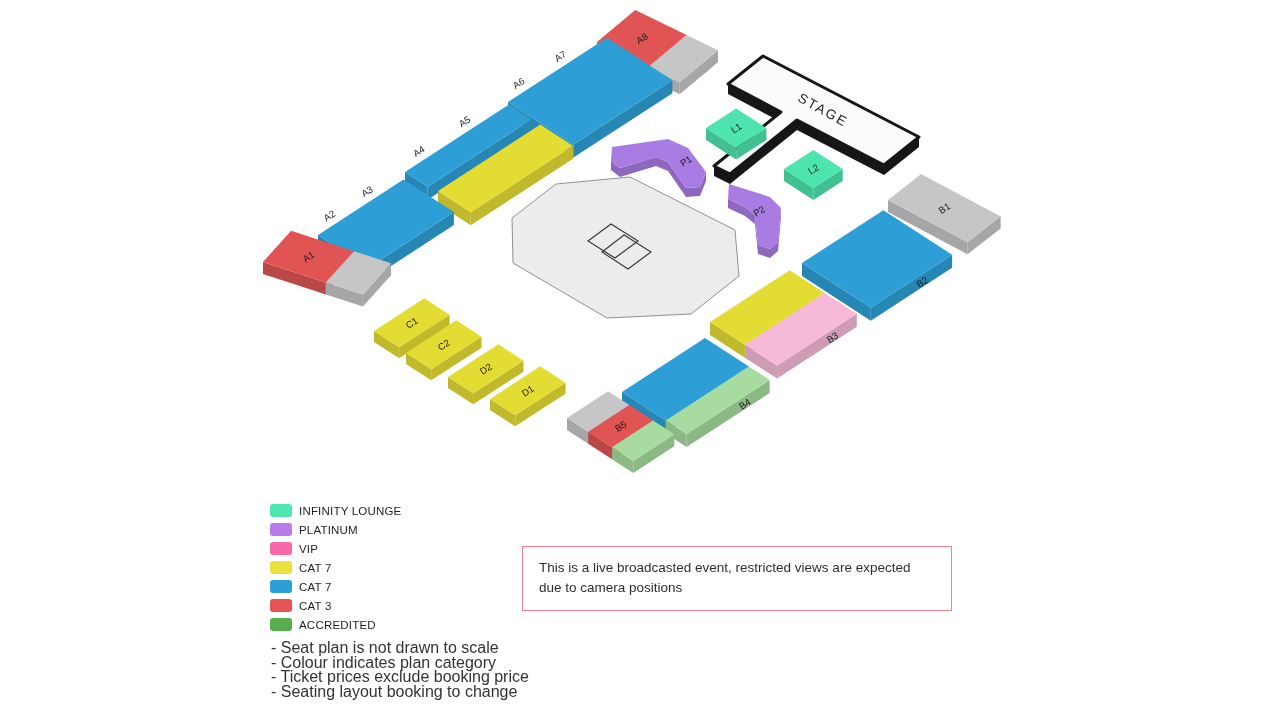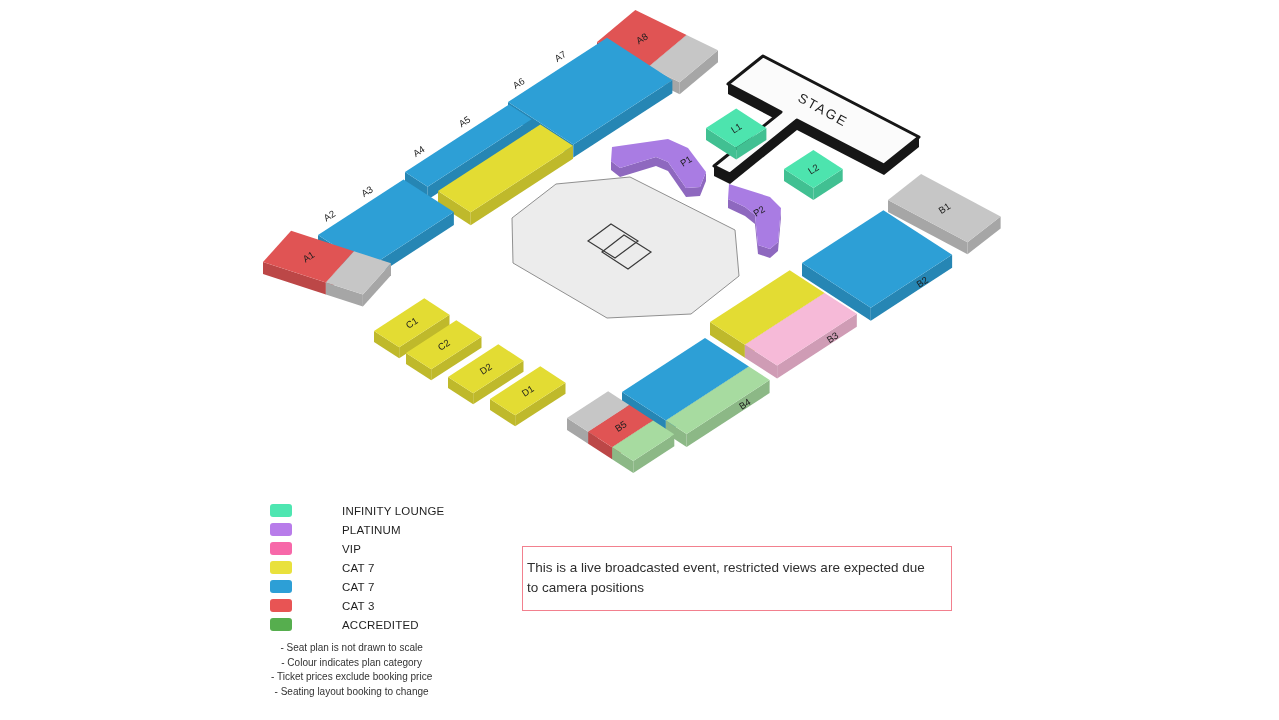--- a/index.html
+++ b/index.html
@@ -2,26 +2,26 @@
 <html><head>
 <meta charset="utf-8">
 <title>Seat Map</title>
 <style>
   html,body{margin:0;padding:0;background:#fff;}
   body{font-family:"Liberation Sans",sans-serif;}
   .screen{position:relative;width:1279px;height:720px;background:#fff;overflow:hidden;}
   .map-svg{position:absolute;left:0;top:0;}
   .map-svg text{font-family:"Liberation Sans",sans-serif;}
   .legend{position:absolute;left:270px;top:501px;}
-  .legend-row{display:flex;align-items:center;height:19px;gap:43px;}
+  .legend-row{display:flex;align-items:center;height:19px;}
   .swatch{width:22px;height:13px;border-radius:3px;margin-right:7px;flex:0 0 auto;}
   .legend-label{font-size:11.5px;color:#1f1f1f;font-weight:500;letter-spacing:0.2px;white-space:nowrap;}
-  .notes{position:absolute;left:271px;top:641px;font-size:10px;color:#333;line-height:14.6px;text-align:center;}
+  .notes{position:absolute;left:271px;top:641px;font-size:16px;color:#333;line-height:14.6px;}
   .notice{position:absolute;left:522px;top:546px;width:430px;box-sizing:border-box;background:#fff;
-          border:1px solid #f2808e;padding:11px 16px 12px 4px;font-size:13.5px;line-height:20px;color:#2e2e2e;}
+          border:1px solid #f2808e;padding:11px 16px 12px 16px;font-size:13.5px;line-height:20px;color:#2e2e2e;}
 </style>
 </head>
 <body>
 
 <div class="screen">
   <svg id="seatmap-svg" class="map-svg" width="1279" height="495" viewBox="0 0 1279 495">
       <g>
         <polygon points="556,184 630,177 735,230 739,276 691,314 607,318 513,263 512,218" fill="#ECECEC" stroke="#909090" stroke-width="1"></polygon>
       </g>
       <g>

